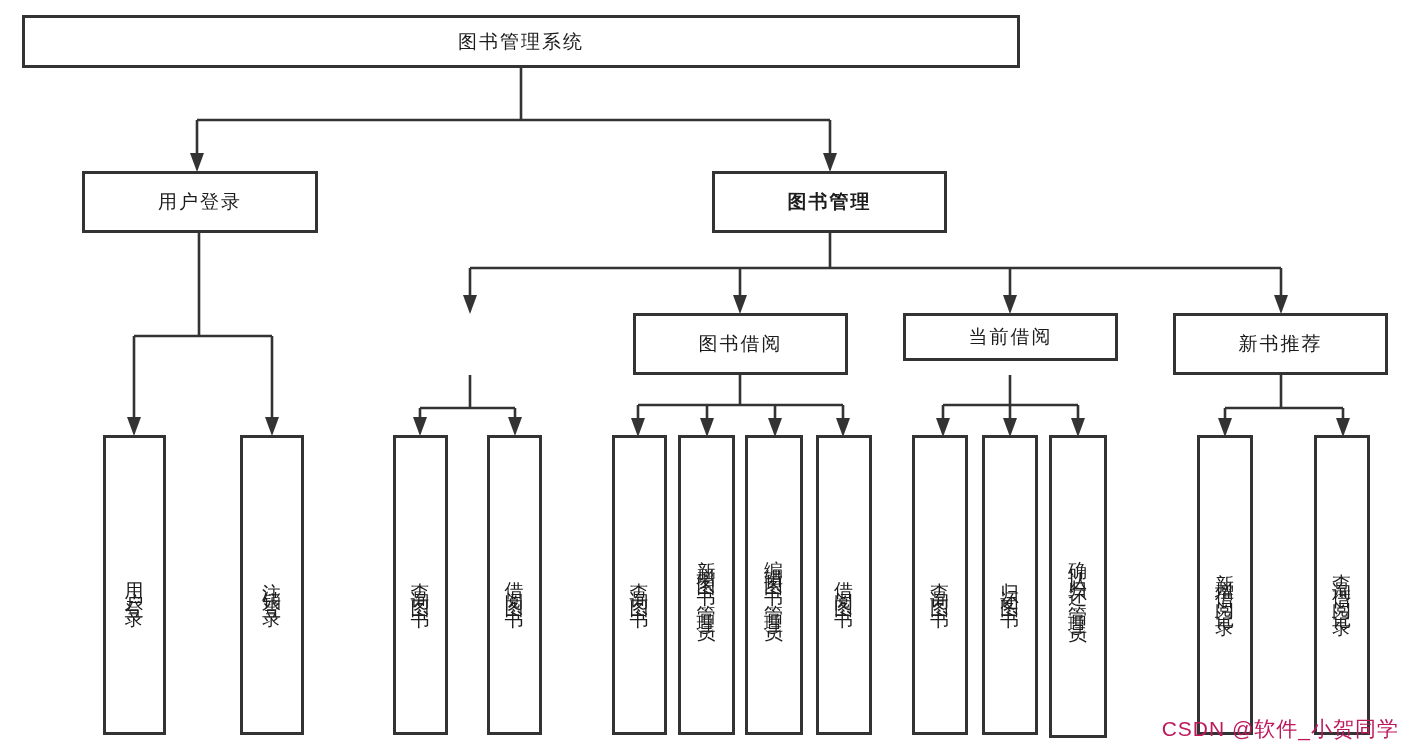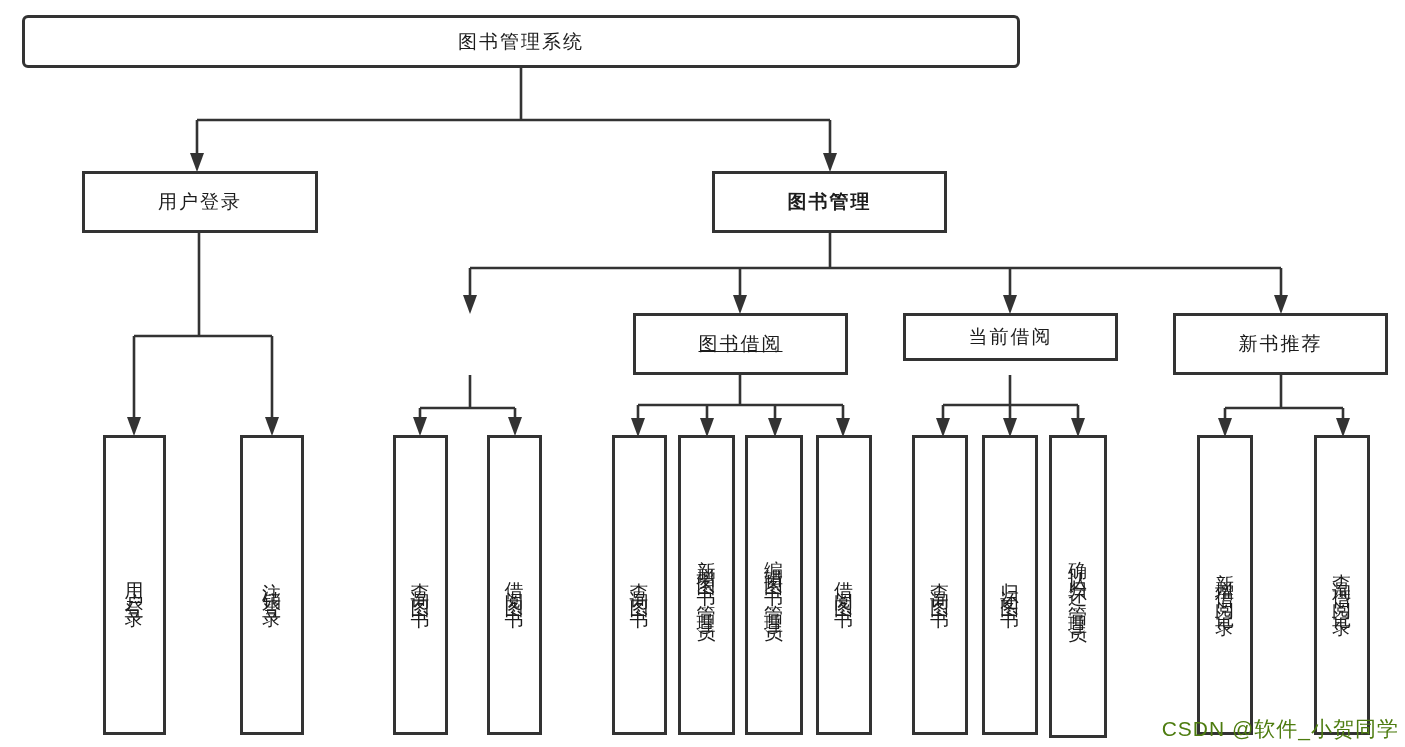--- a/index.html
+++ b/index.html
@@ -33,21 +33,21 @@
     text-orientation:mixed;
     letter-spacing:9px;
     line-height:1;
     font-size:19px;
     color:#1c1c1c;
   }
   .watermark{
     position:absolute;
     right:6px;
     bottom:4px;
-    color:#4d7c0f;
+    color:#be185d;
     font-size:21px;
     letter-spacing:1px;
     z-index:3;
     white-space:nowrap;
   }
 </style>
 </head>
 <body>
 
 <div id="canvas">
@@ -92,26 +92,26 @@
 
       <polygon points="943,437 936,418 950,418"></polygon>
       <polygon points="1010,437 1003,418 1017,418"></polygon>
       <polygon points="1078,437 1071,418 1085,418"></polygon>
 
       <polygon points="1225,437 1218,418 1232,418"></polygon>
       <polygon points="1343,437 1336,418 1350,418"></polygon>
     </g>
   </svg>
 
-  <div class="node" style="left:22px;top:15px;width:998px;height:53px;border-radius:6px;">图书管理系统</div>
+  <div class="node" style="left:22px;top:15px;width:998px;height:53px;">图书管理系统</div>
 
   <div class="node" style="left:82px;top:171px;width:236px;height:62px;">用户登录</div>
   <div class="node" style="left:712px;top:171px;width:235px;height:62px;font-weight:bold;">图书管理</div>
 
-  <div class="node" style="left:633px;top:313px;width:215px;height:62px;text-decoration:underline;">图书借阅</div>
+  <div class="node" style="left:633px;top:313px;width:215px;height:62px;">图书借阅</div>
   <div class="node" style="left:903px;top:313px;width:215px;height:48px;">当前借阅</div>
   <div class="node" style="left:1173px;top:313px;width:215px;height:62px;">新书推荐</div>
 
   <div class="node leaf" style="left:103px;top:435px;width:63px;height:300px;">
     <span>用户登录</span>
     </div>
   <div class="node leaf" style="left:240px;top:435px;width:64px;height:300px;">
     <span>注销登录</span>
     </div>
 

